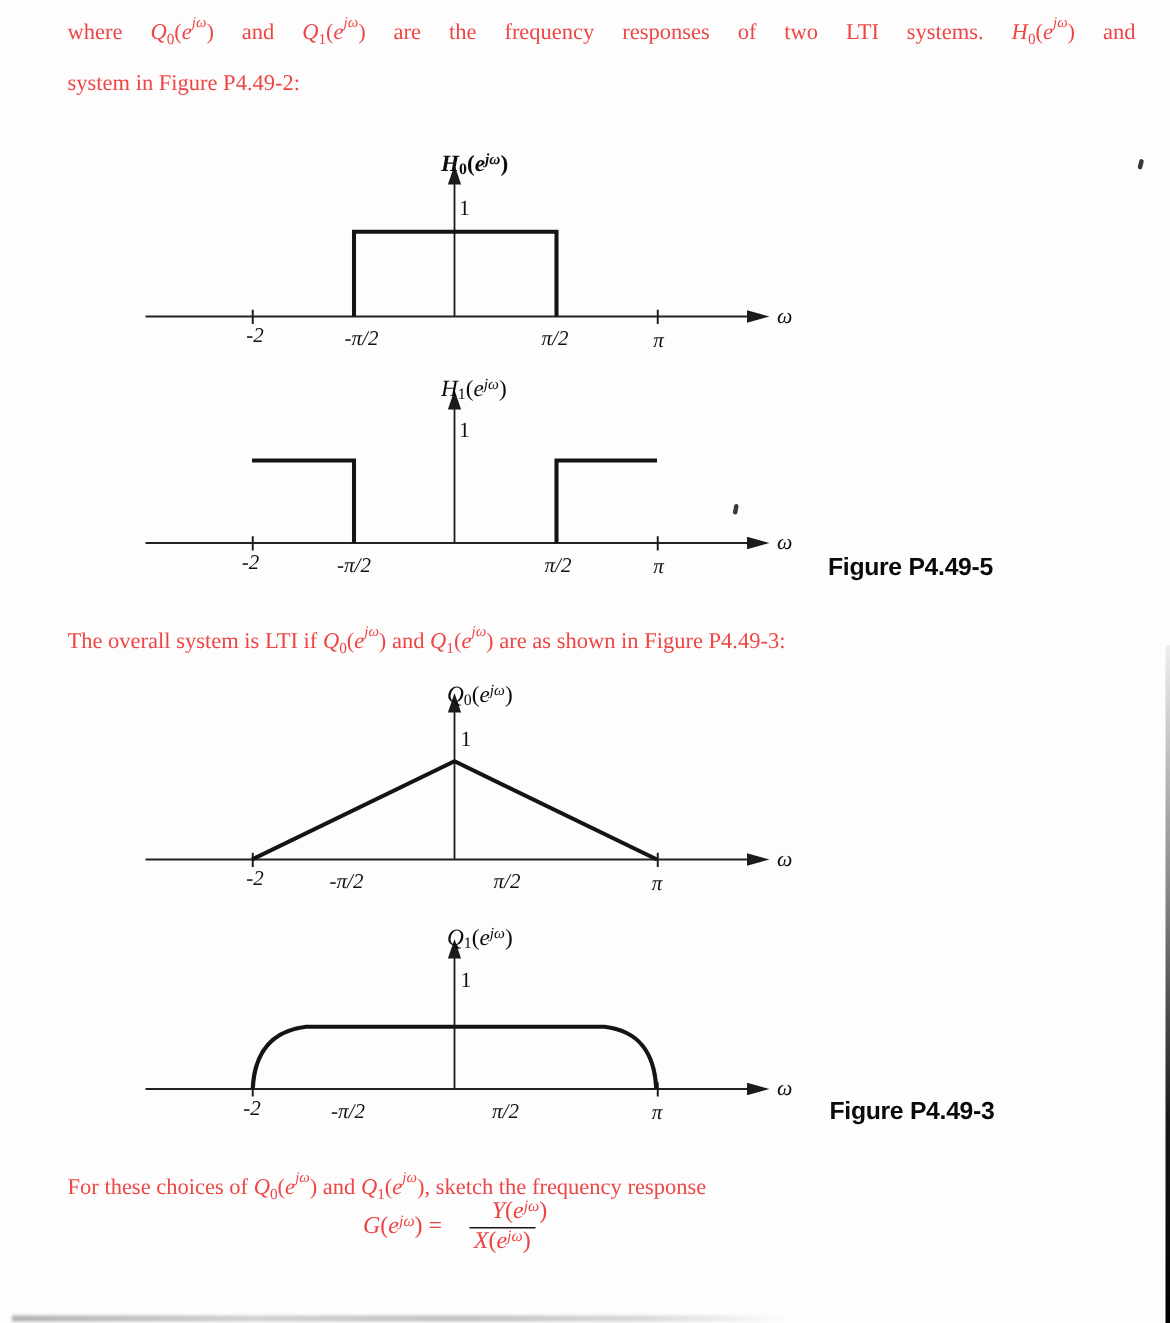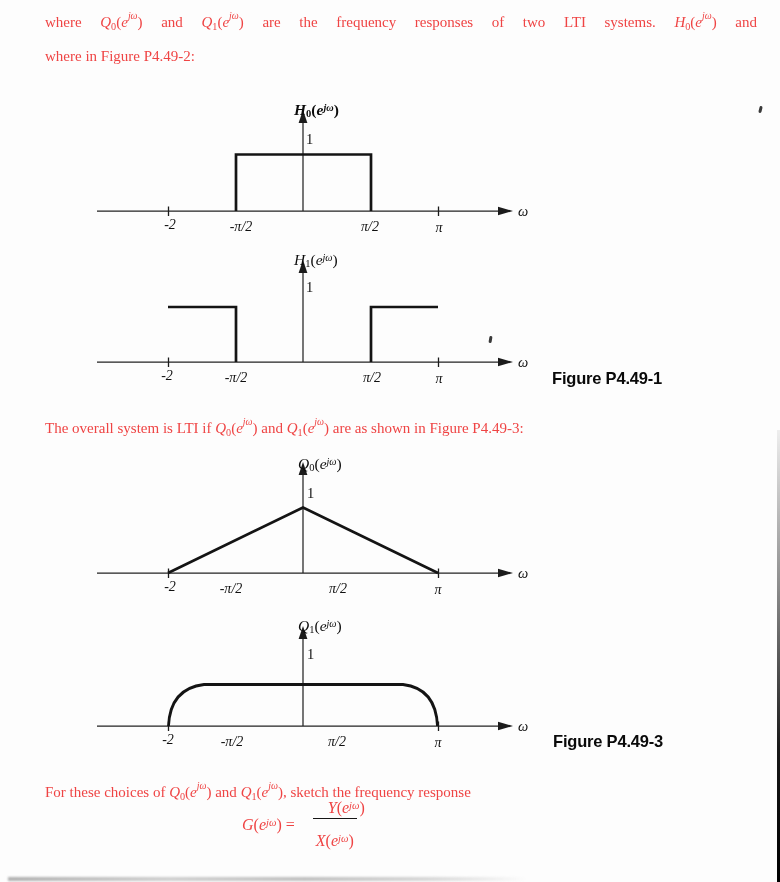--- a/index.html
+++ b/index.html
@@ -14,35 +14,35 @@
   .omega{position:absolute;font:italic 14.5px "Liberation Serif",serif;color:#101010;}
   .caption{position:absolute;font:700 16.5px/1.1 "Liberation Sans",sans-serif;color:#0a0a0a;
         letter-spacing:-0.2px;white-space:nowrap;}
   .mi{font-style:italic;}
   .msub{font-size:68%;vertical-align:-16%;}
   .msup{font-size:66%;vertical-align:40%;}
   svg.plot{position:absolute;overflow:visible;}
   .eq{position:absolute;display:flex;align-items:center;font:16px "Liberation Serif",serif;color:#ef4444;}
   .frac{display:inline-flex;flex-direction:column;align-items:center;margin-left:7px;}
   .frac .num{padding:0 3px 1px;margin-left:23px;}
-  .frac .den{border-top:1.4px solid #161616;padding:13px 3px 0;}
+  .frac .den{border-top:1.4px solid #161616;padding:0 3px 0;}
   .artifact{position:absolute;}
   #bottom-smudge{left:8px;top:877px;width:540px;height:4px;opacity:.45;filter:blur(1px);
         background:linear-gradient(90deg,#555 0%,#999 30%,#777 55%,#aaa 78%,transparent 96%);}
   #right-edge-line{left:777px;top:430px;width:3px;height:452px;
         background:linear-gradient(180deg,rgba(0,0,0,.06),rgba(0,0,0,.45) 35%,#181818 70%,#000);}
   .speck{background:#3a3a3a;border-radius:2px;}
 </style>
 </head>
 <body>
 
 <div id="page">
 
   <div class="txt just" style="left:45px;top:6px;width:712px;"><span>where </span><span class="mi">Q</span><span class="msub">0</span><span>(</span><span class="mi">e</span><span class="msup mi">jω</span><span>) and </span><span class="mi">Q</span><span class="msub">1</span><span>(</span><span class="mi">e</span><span class="msup mi">jω</span><span>) are the frequency responses of two LTI systems. </span><span class="mi">H</span><span class="msub">0</span><span>(</span><span class="mi">e</span><span class="msup mi">jω</span><span>) and</span></div>
-  <div class="txt" style="left:45px;top:46px;width:712px;"><span>where in Figure P4.49-2:</span></div>
+  <div class="txt" style="left:45px;top:46px;width:712px;"><span>system in Figure P4.49-2:</span></div>
 
   <svg class="plot" style="left:88px;top:100px;" width="450" height="120" viewBox="88 100 450 120">
     <path d="M303 211 V122" stroke="#1b1b1b" stroke-width="1.2" fill="none"></path>
     <polygon points="303,110 298.6,123 307.4,123" fill="#1b1b1b"></polygon>
     <path d="M97 211 H499" stroke="#222" stroke-width="1.25" fill="none"></path>
     <polygon points="513,211 498,206.8 498,215.2" fill="#1b1b1b"></polygon>
     <path d="M168.5 206.5 V216 M438.5 206.5 V216" stroke="#1b1b1b" stroke-width="1.3"></path>
     <path d="M236 211 V154.5 H371 V211" stroke="#141414" stroke-width="2.7" fill="none"></path>
   </svg>
   <div class="ptitle" style="left:294px;top:101px;font-weight:bold;"><span class="mi">H</span><span class="msub">0</span><span>(</span><span class="mi">e</span><span class="msup mi">jω</span><span>)</span></div>
@@ -62,21 +62,21 @@
     <path d="M168 307 H236 V362" stroke="#141414" stroke-width="2.7" fill="none"></path>
     <path d="M371 362 V307 H438" stroke="#141414" stroke-width="2.7" fill="none"></path>
   </svg>
   <div class="ptitle" style="left:294px;top:251px;text-align:center;"><span class="mi">H</span><span class="msub">1</span><span>(</span><span class="mi">e</span><span class="msup mi">jω</span><span>)</span></div>
   <div class="one" style="left:306px;top:279px;">1</div>
   <div class="tick" style="left:167px;top:368px;">-2</div>
   <div class="tick" style="left:236px;top:370px;">-π/2</div>
   <div class="tick" style="left:372px;top:370px;">π/2</div>
   <div class="tick" style="left:439px;top:371px;">π</div>
   <div class="omega" style="left:518px;top:354px;">ω</div>
-  <div class="caption" style="left:552px;top:369px;">Figure P4.49-1</div>
+  <div class="caption" style="left:552px;top:369px;">Figure P4.49-5</div>
 
   <div class="txt" style="left:45px;top:412px;width:712px;"><span>The overall system is LTI if </span><span class="mi">Q</span><span class="msub">0</span><span>(</span><span class="mi">e</span><span class="msup mi">jω</span><span>) and </span><span class="mi">Q</span><span class="msub">1</span><span>(</span><span class="mi">e</span><span class="msup mi">jω</span><span>) are as shown in Figure P4.49-3:</span></div>
 
   <svg class="plot" style="left:88px;top:452px;" width="450" height="128" viewBox="88 452 450 128">
     <path d="M303 573 V474" stroke="#1b1b1b" stroke-width="1.2" fill="none"></path>
     <polygon points="303,462 298.6,475 307.4,475" fill="#1b1b1b"></polygon>
     <path d="M97 573 H499" stroke="#222" stroke-width="1.25" fill="none"></path>
     <polygon points="513,573 498,568.8 498,577.2" fill="#1b1b1b"></polygon>
     <path d="M168.5 568.5 V578 M438.5 568.5 V578" stroke="#1b1b1b" stroke-width="1.3"></path>
     <path d="M168 573 L303 507.5 L438 573" stroke="#141414" stroke-width="2.7" fill="none"></path>

